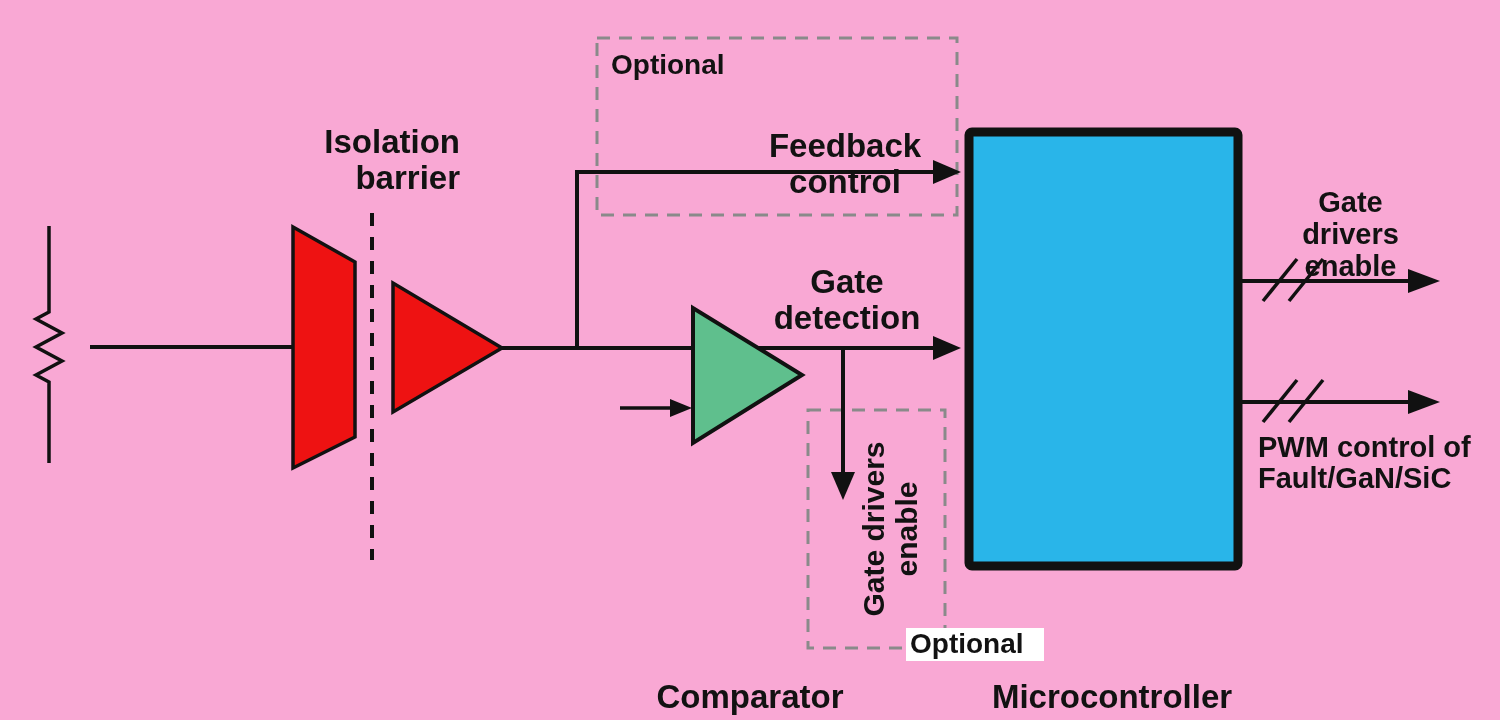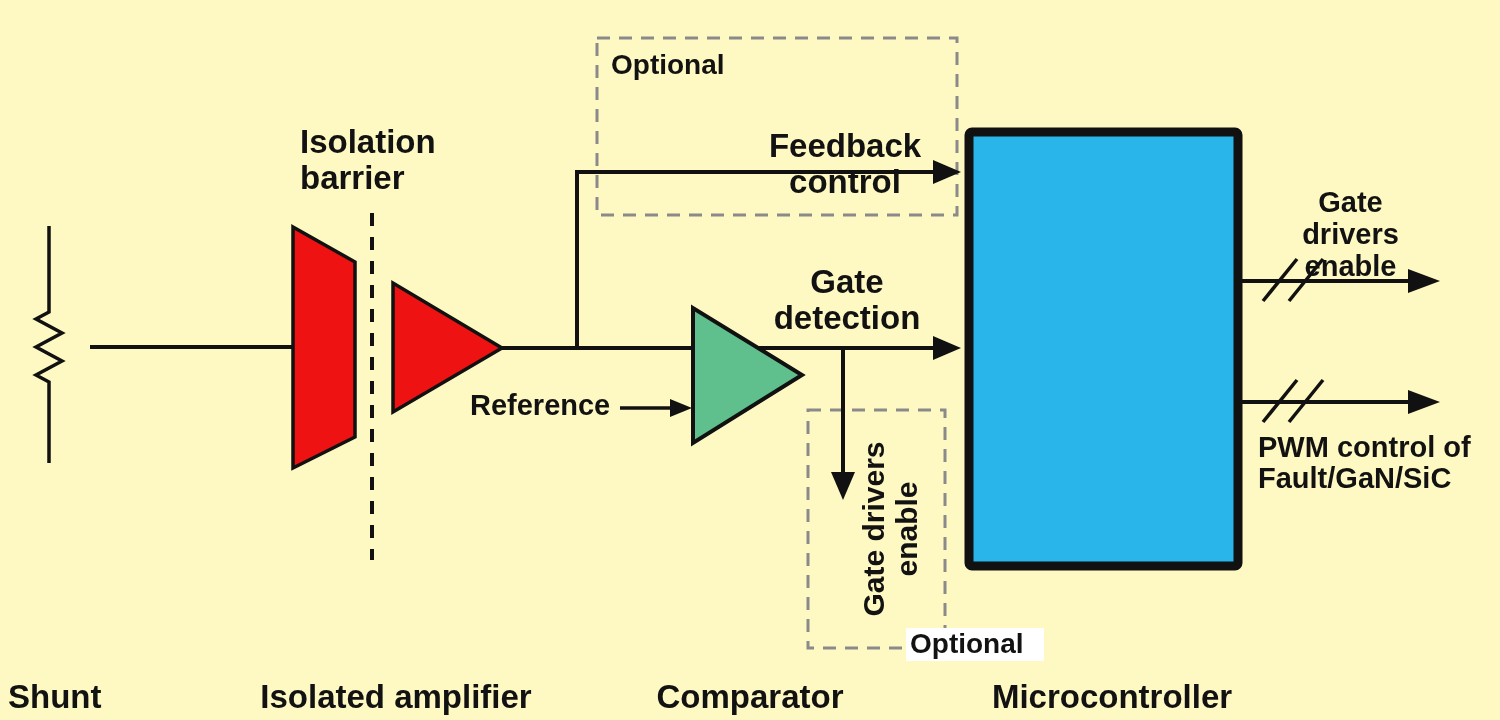--- a/index.html
+++ b/index.html
@@ -1,23 +1,23 @@
 <!DOCTYPE html>
 <html><head>
 <meta charset="utf-8">
 <style>
   html,body{margin:0;padding:0;background:#fff;}
-  .stage{position:relative;width:1500px;height:720px;background:#fef9c3;overflow:hidden;
+  .stage{position:relative;width:1500px;height:720px;background:#f9a8d4;overflow:hidden;
          font-family:"Liberation Sans",sans-serif;}
   svg{position:absolute;left:0;top:0;}
   .label{position:absolute;font-weight:bold;color:#121212;line-height:1.1;}
   .lbl-optional-top{left:611px;top:50px;width:130px;font-size:28px;}
   .lbl-feedback{left:755px;top:88px;width:180px;font-size:33px;line-height:36px;text-align:center;margin-top:40px;}
   .lbl-fault{left:762px;top:264px;width:170px;font-size:33px;line-height:36px;text-align:center;}
-  .lbl-isolation{left:300px;top:124px;width:160px;font-size:33px;line-height:36px;text-align:left;}
+  .lbl-isolation{left:300px;top:124px;width:160px;font-size:33px;line-height:36px;text-align:right;}
   .lbl-reference{left:470px;top:390px;width:140px;font-size:29px;text-align:right;}
   .lbl-mcu{left:969px;top:132px;width:269px;height:434px;display:flex;align-items:center;justify-content:center;
            font-size:58px;color:#0d3050;letter-spacing:0px;}
   .lbl-gate-right{left:1268px;top:186px;width:165px;font-size:29px;line-height:32px;text-align:center;}
   .lbl-pwm{left:1258px;top:432px;width:225px;font-size:29px;line-height:31px;text-align:left;}
   .lbl-gate-vert{left:790px;top:496px;width:200px;height:66px;font-size:30px;line-height:33px;
                  text-align:center;transform:rotate(-90deg);}
   .lbl-optional-bottom{left:906px;top:628px;width:130px;font-size:28px;background:#ffffff;padding:1px 4px;}
   .lbl-shunt{left:8px;top:679px;width:120px;font-size:33px;white-space:nowrap;}
   .lbl-isoamp{left:246px;top:679px;width:300px;font-size:33px;text-align:center;white-space:nowrap;}
@@ -65,22 +65,19 @@
     <line x1="1242" y1="402" x2="1412" y2="402" stroke="#111111" stroke-width="4"></line>
     <polygon points="1440,402 1408,390 1408,414" fill="#111111"></polygon>
     <line x1="1263" y1="422" x2="1297" y2="380" stroke="#111111" stroke-width="3.5"></line>
     <line x1="1289" y1="422" x2="1323" y2="380" stroke="#111111" stroke-width="3.5"></line>
   </svg>
 
   <div class="label lbl-optional-top">Optional</div>
   <div class="label lbl-feedback">Feedback control</div>
   <div class="label lbl-fault">Gate detection</div>
   <div class="label lbl-isolation">Isolation barrier</div>
-  <div class="label lbl-reference">Reference</div>
   <div class="label lbl-gate-right">Gate drivers enable</div>
   <div class="label lbl-pwm">PWM control of Fault/GaN/SiC</div>
   <div class="label lbl-gate-vert">Gate drivers enable</div>
   <div class="label lbl-optional-bottom">Optional</div>
-  <div class="label lbl-shunt">Shunt</div>
-  <div class="label lbl-isoamp">Isolated amplifier</div>
   <div class="label lbl-comparator">Comparator</div>
   <div class="label lbl-micro">Microcontroller</div>
 </div>
 
 </body></html>

